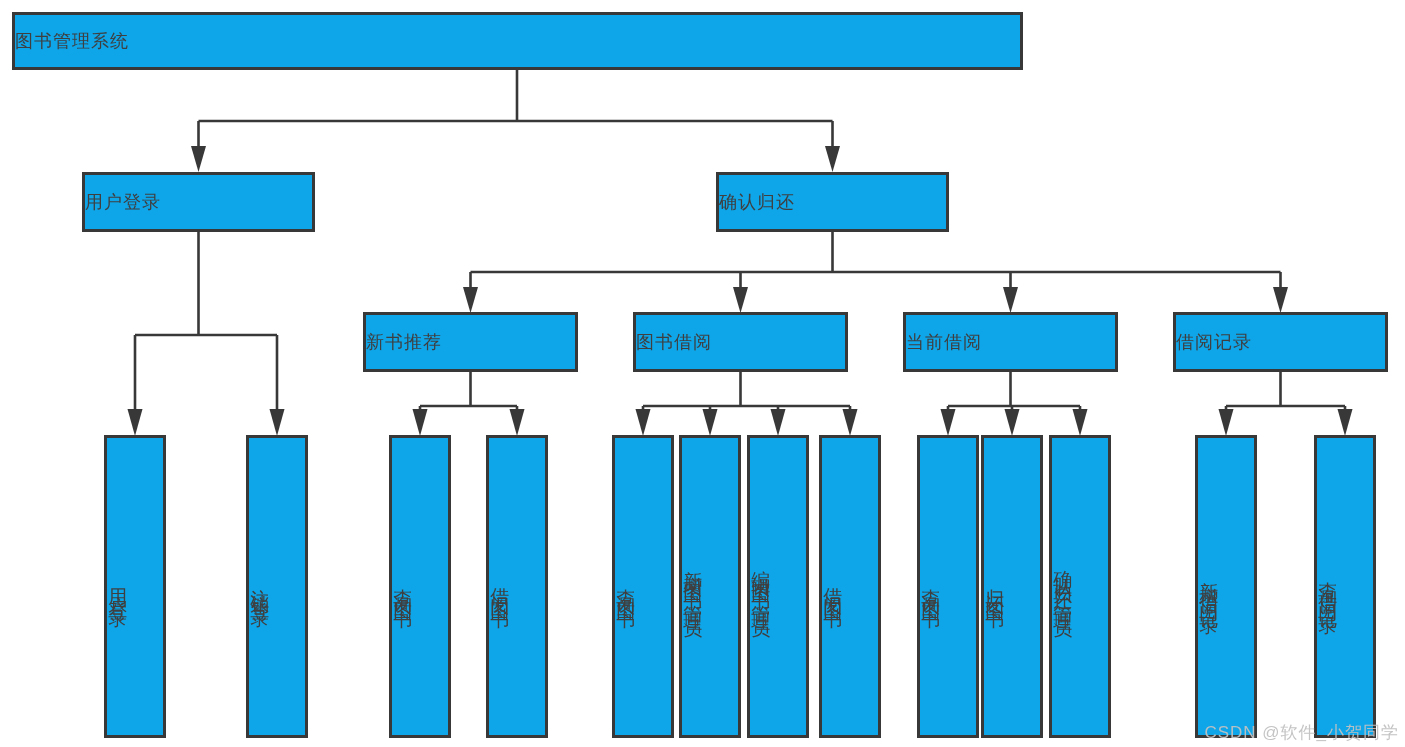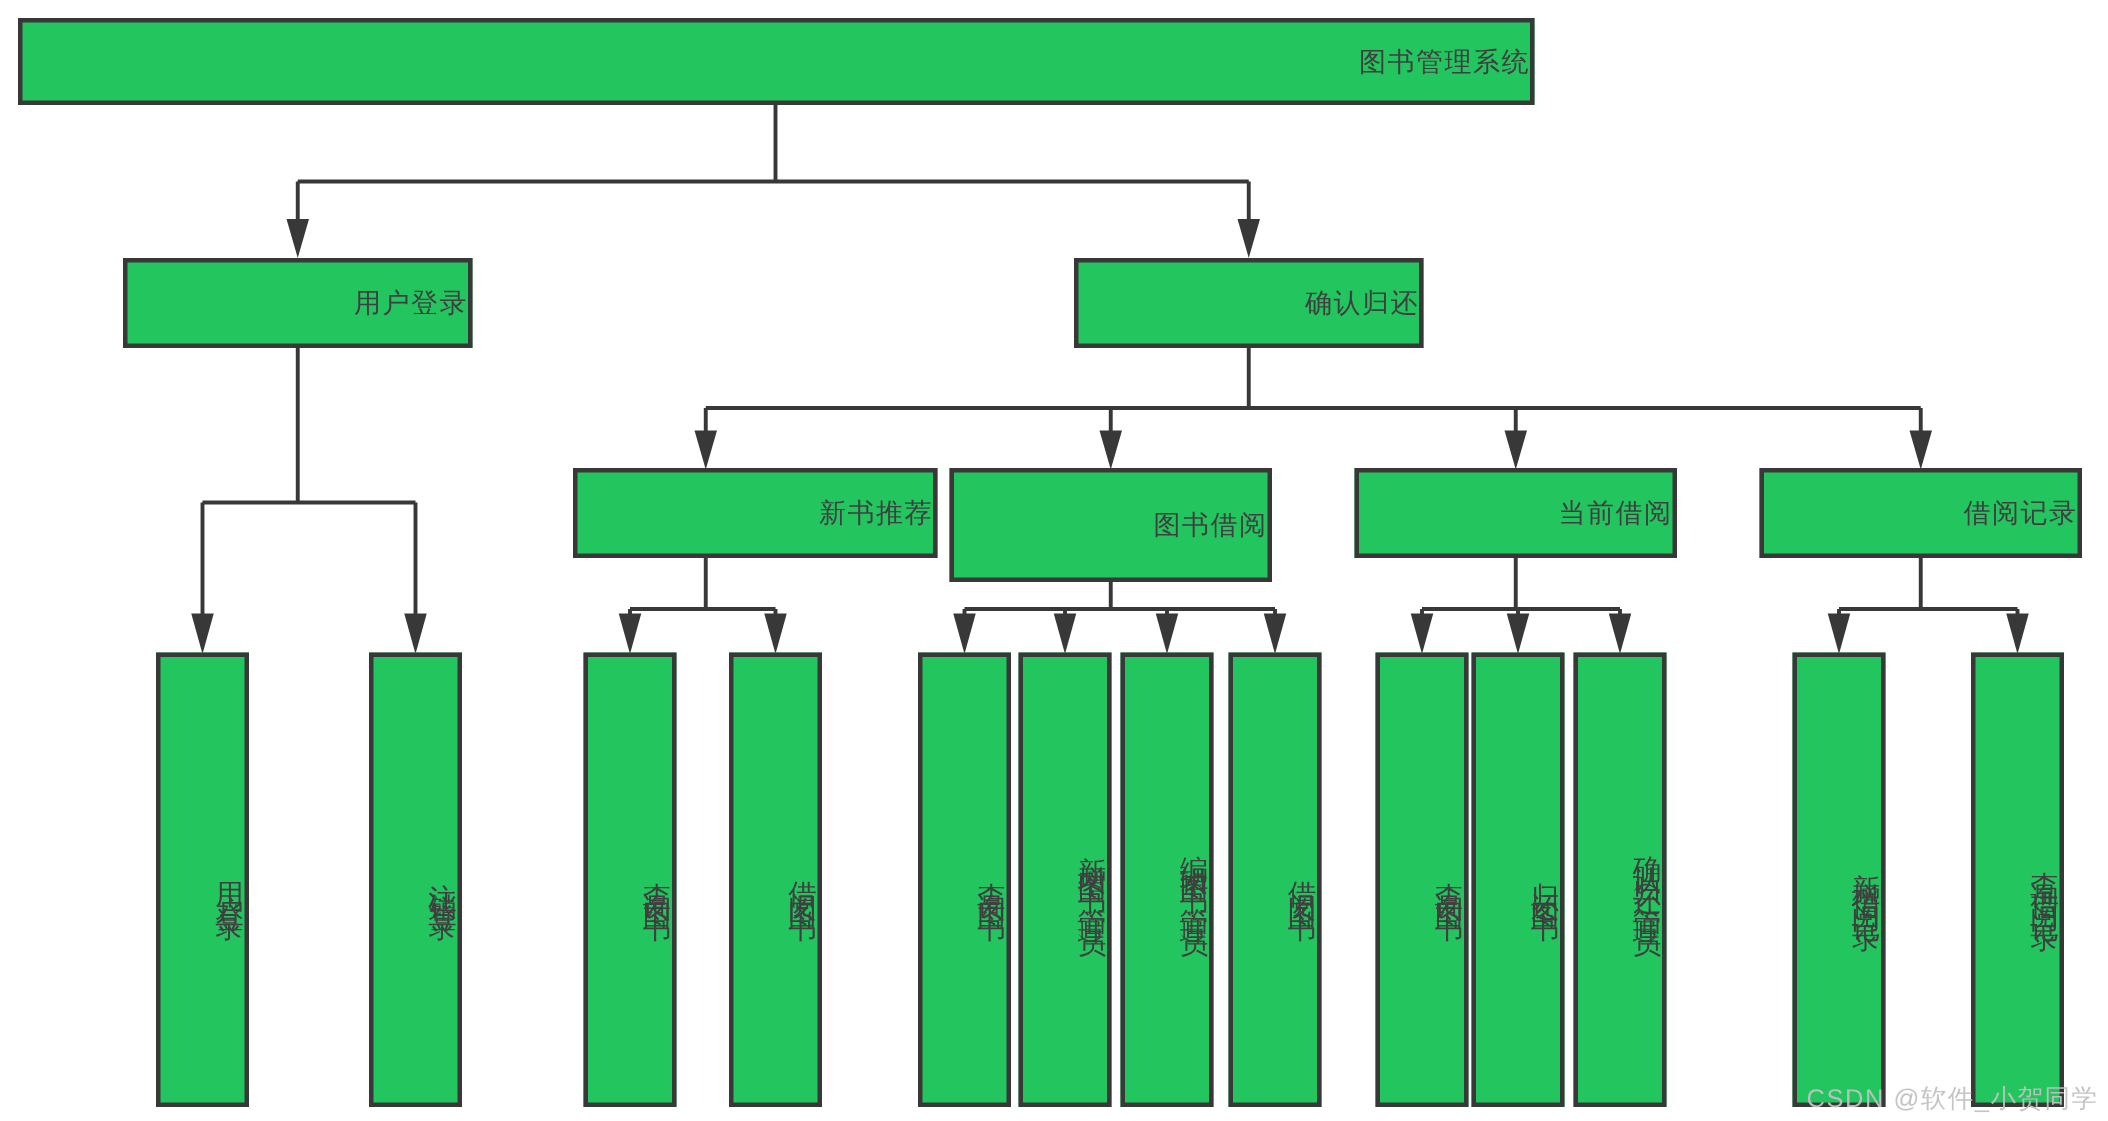--- a/index.html
+++ b/index.html
@@ -2,22 +2,22 @@
 <html><head>
 <meta charset="utf-8">
 <style>
   html,body { margin:0; padding:0; background:#ffffff; }
   .canvas {
     position:relative; width:1405px; height:747px; background:#ffffff;
     font-family:"Liberation Sans","DejaVu Sans",sans-serif; overflow:hidden;
   }
   .connectors { position:absolute; left:0; top:0; pointer-events:none; }
   .box {
-    position:absolute; box-sizing:border-box; background:#22c55e;
-    border:3px solid #383838; display:flex; align-items:center; justify-content:flex-end;
+    position:absolute; box-sizing:border-box; background:#0ea5e9;
+    border:3px solid #383838; display:flex; align-items:center; justify-content:flex-start;
     color:#3f3f3f;
   }
   .hbox span { font-size:18px; letter-spacing:1px; white-space:nowrap; }
   .vbox span {
     writing-mode:vertical-rl; text-orientation:mixed;
     font-size:19px; letter-spacing:7px; line-height:1.15;
   }
   .watermark {
     position:absolute; right:6px; bottom:3px; z-index:5;
     font-size:17px; letter-spacing:1px; color:rgba(193,193,193,0.95);
@@ -66,24 +66,24 @@
     <span>图书管理系统</span>
   </div>
 
   <div class="box hbox" style="left:82px;top:172px;width:233px;height:60px">
     <span>用户登录</span>
   </div>
   <div class="box hbox" style="left:716px;top:172px;width:233px;height:60px">
     <span>确认归还</span>
   </div>
 
-  <div class="box hbox" style="left:382px;top:312px;width:243px;height:60px">
+  <div class="box hbox" style="left:363px;top:312px;width:215px;height:60px">
     <span>新书推荐</span>
   </div>
-  <div class="box hbox" style="left:633px;top:312px;width:215px;height:76px">
+  <div class="box hbox" style="left:633px;top:312px;width:215px;height:60px">
     <span>图书借阅</span>
   </div>
   <div class="box hbox" style="left:903px;top:312px;width:215px;height:60px">
     <span>当前借阅</span>
   </div>
   <div class="box hbox" style="left:1173px;top:312px;width:215px;height:60px">
     <span>借阅记录</span>
   </div>
 
   <div class="box vbox" style="left:104px;top:435px;width:62px;height:303px">

